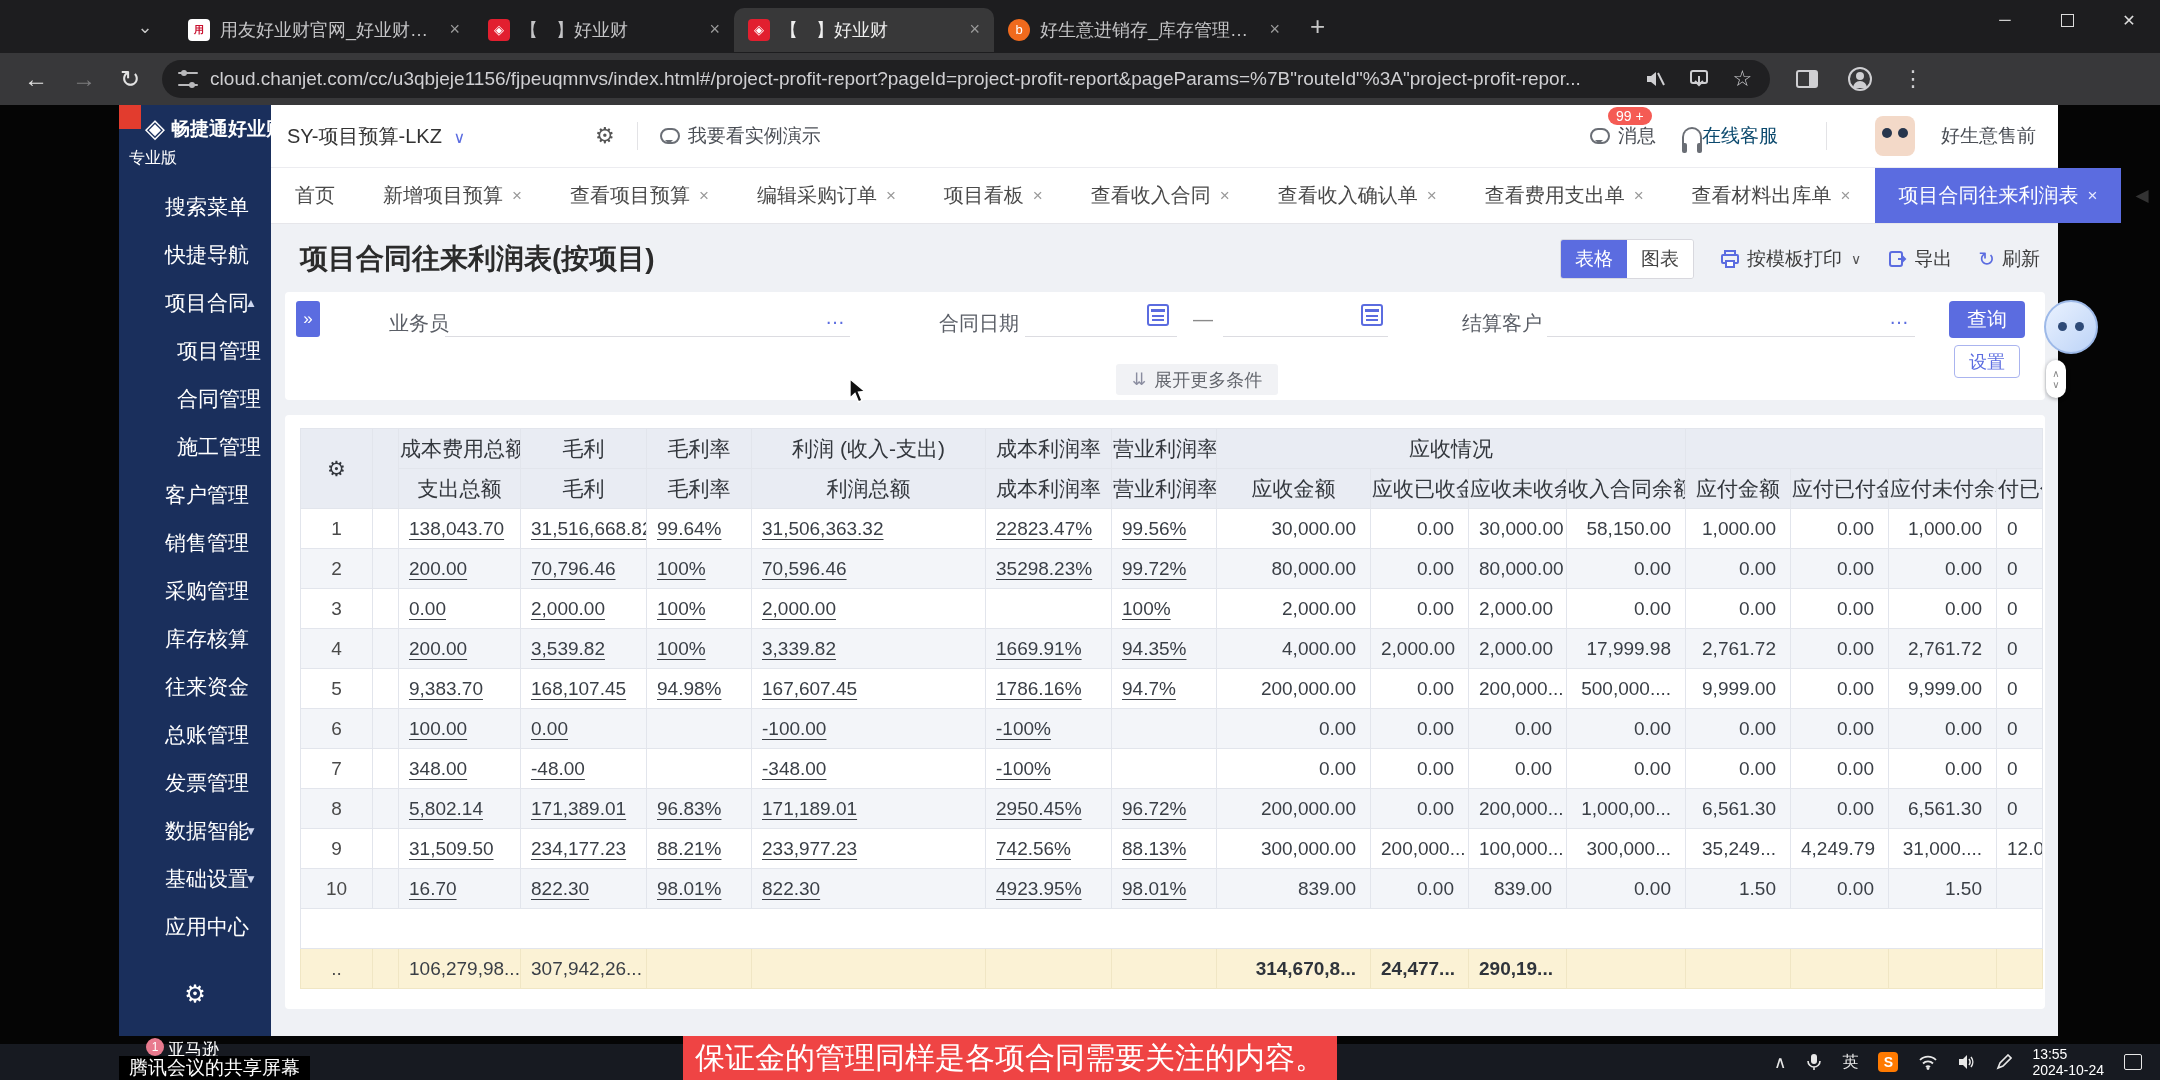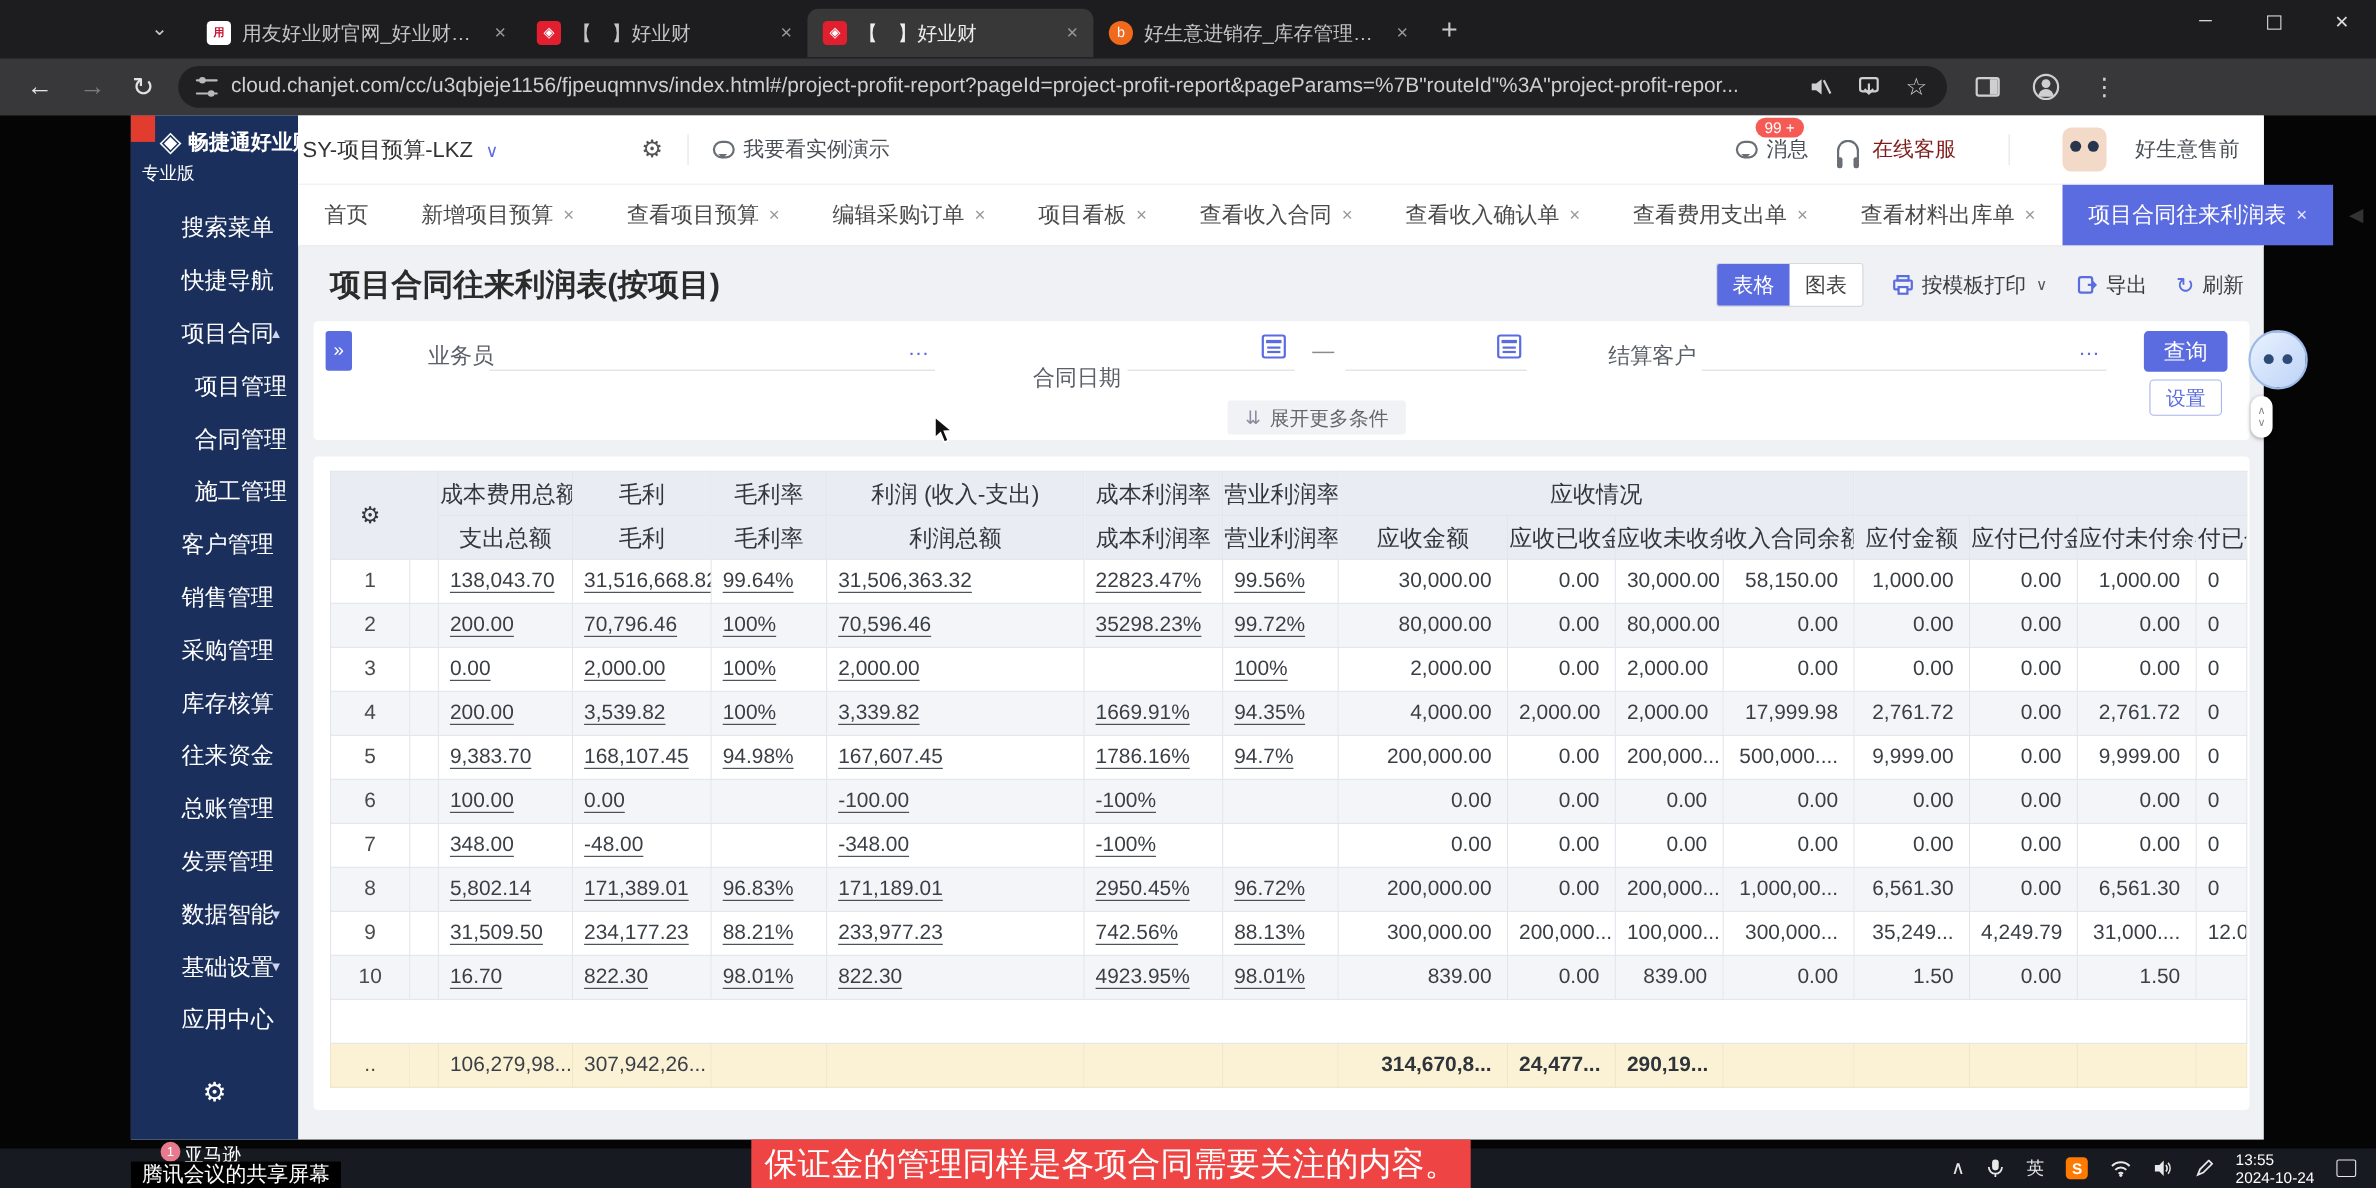--- a/index.html
+++ b/index.html
@@ -52,34 +52,34 @@
   .edition{padding:4px 0 0 10px;font-size:16px;}
   #menu{margin-top:14px;}
   .mitem{height:48px;display:flex;align-items:center;padding-left:18px;font-size:21px;position:relative;cursor:pointer;margin-left:28px;}
   .mitem.sub{padding-left:30px;}
   .mitem .arr{position:absolute;right:14px;font-size:12px;color:#cdd6ee;}
   .sbgear{position:absolute;left:0;right:0;bottom:28px;text-align:center;font-size:24px;color:#fff;}
 
   
   #main{position:absolute;left:152px;top:0;width:1787px;height:931px;}
   #appheader{position:absolute;left:0;top:0;width:1787px;height:63px;background:#fff;border-bottom:1px solid #ececf0;display:flex;align-items:center;}
-  .acct{margin-left:4px;font-size:20px;color:#333;width:280px;}
+  .acct{margin-left:16px;font-size:20px;color:#333;width:280px;}
   .chev{color:#5b6ce0;font-size:16px;margin-left:6px;}
   .hgear{color:#555;font-size:22px;margin-left:28px;}
   .hdivider{width:1px;height:28px;background:#e3e3e6;margin:0 22px;}
   .demolink{display:flex;align-items:center;color:#4b4f56;font-size:19px;gap:8px;}
   .bubbleicon{width:20px;height:16px;border:2px solid #6a6e75;border-radius:8px;position:relative;}
   .bubbleicon::after{content:"";position:absolute;left:3px;bottom:-6px;border:4px solid transparent;border-top-color:#6a6e75;}
   .hright{margin-left:auto;display:flex;align-items:center;gap:26px;margin-right:22px;}
   .msgwrap{position:relative;display:flex;align-items:center;gap:8px;color:#4b4f56;font-size:19px;}
   .badge{position:absolute;left:18px;top:-16px;background:#f55b54;color:#fff;font-size:14px;padding:1px 8px;border-radius:10px;white-space:nowrap;}
   .headset{width:20px;height:18px;border:2px solid #6a6e75;border-bottom:none;border-radius:10px 10px 0 0;position:relative;}
   .headset::before,.headset::after{content:"";position:absolute;bottom:-8px;width:5px;height:10px;background:#6a6e75;border-radius:2px;}
   .headset::before{left:-2px;} .headset::after{right:-2px;}
-  .svcl{display:flex;align-items:center;gap:12px;color:#7f1d1d;font-size:19px;}
+  .svcl{display:flex;align-items:center;gap:0;color:#0c4a6e;font-size:19px;}
   .robotavatar{width:40px;height:40px;border-radius:8px;background:#f3d9c8;position:relative;}
   .robotavatar::before{content:"";position:absolute;left:7px;top:12px;width:10px;height:10px;border-radius:50%;background:#27364d;}
   .robotavatar::after{content:"";position:absolute;right:7px;top:12px;width:10px;height:10px;border-radius:50%;background:#27364d;}
   .assistname{color:#4b4f56;font-size:19px;}
 
   
   #pagetabs{position:absolute;left:0;top:63px;width:1787px;height:56px;background:#fff;border-bottom:1px solid #e6e6ea;display:flex;align-items:stretch;}
   .ptab{display:flex;align-items:center;padding:0 24px;font-size:20px;color:#4a4a4a;white-space:nowrap;cursor:pointer;}
   .ptab .pclose{margin-left:9px;color:#999;font-size:17px;}
   .ptab.active{background:#5b6ce0;color:#fff;}
@@ -392,21 +392,21 @@
             <span>刷新</span>
           </span>
         </span>
       </div>
 
       <div id="filtercard">
         <div class="expandbtn">»</div>
         <span class="flabel" style="left:104px;top:18px;">业务员</span>
         <span class="fline" style="left:160px;top:44px;width:405px;"></span>
         <span class="fdots" style="left:540px;top:14px;">…</span>
-        <span class="flabel" style="left:654px;top:18px;margin-top:20px;">合同日期</span>
+        <span class="flabel" style="left:654px;top:18px;">合同日期</span>
         <span class="fline" style="left:740px;top:44px;width:152px;"></span>
         <span class="calicon" style="left:862px;top:12px;"></span>
         <span class="dash" style="left:908px;top:16px;">—</span>
         <span class="fline" style="left:938px;top:44px;width:165px;"></span>
         <span class="calicon" style="left:1076px;top:12px;"></span>
         <span class="flabel" style="left:1177px;top:18px;">结算客户</span>
         <span class="fline" style="left:1262px;top:44px;width:368px;"></span>
         <span class="fdots" style="left:1604px;top:14px;">…</span>
         <div class="querybtn">查询</div>
         <div class="setbtn">设置</div>

